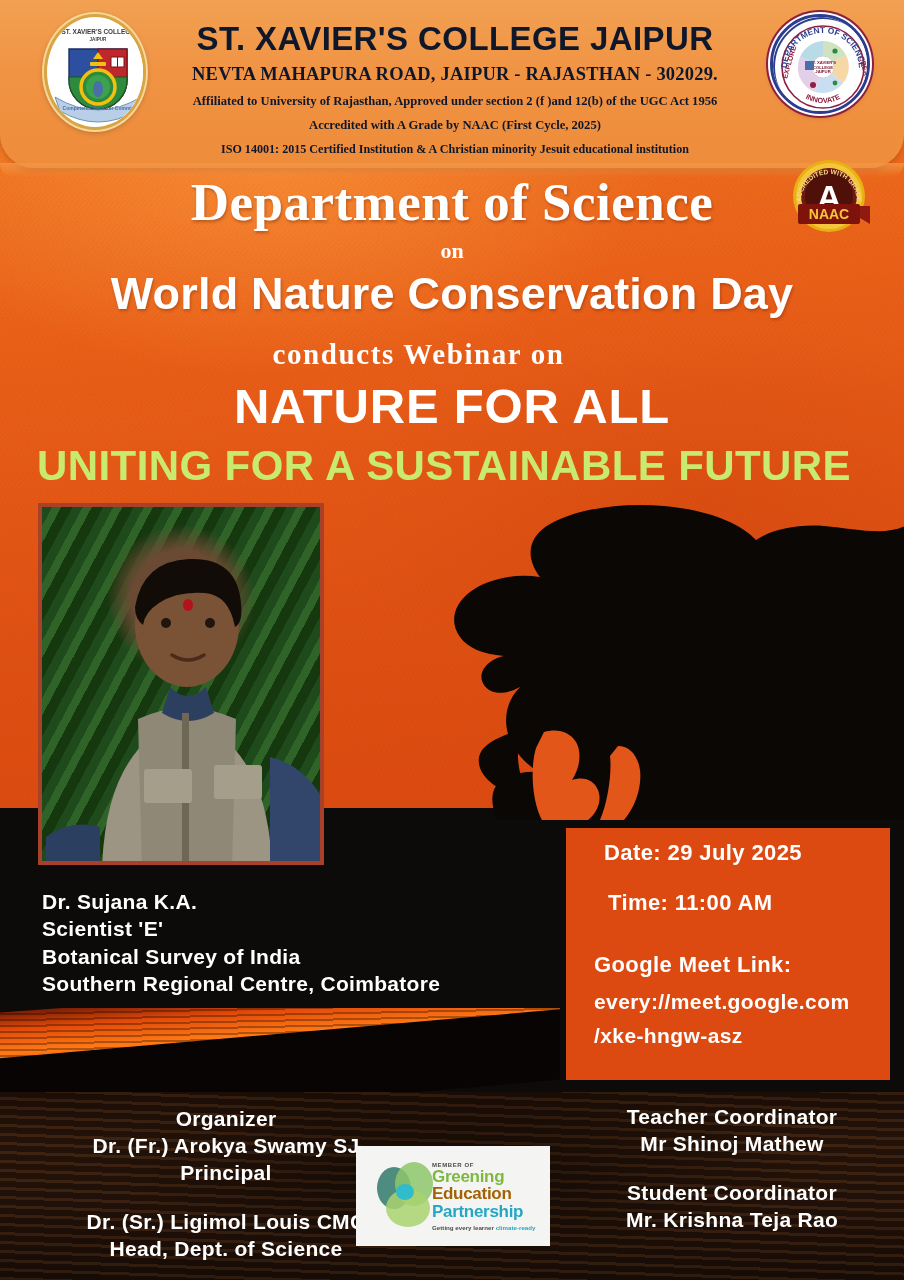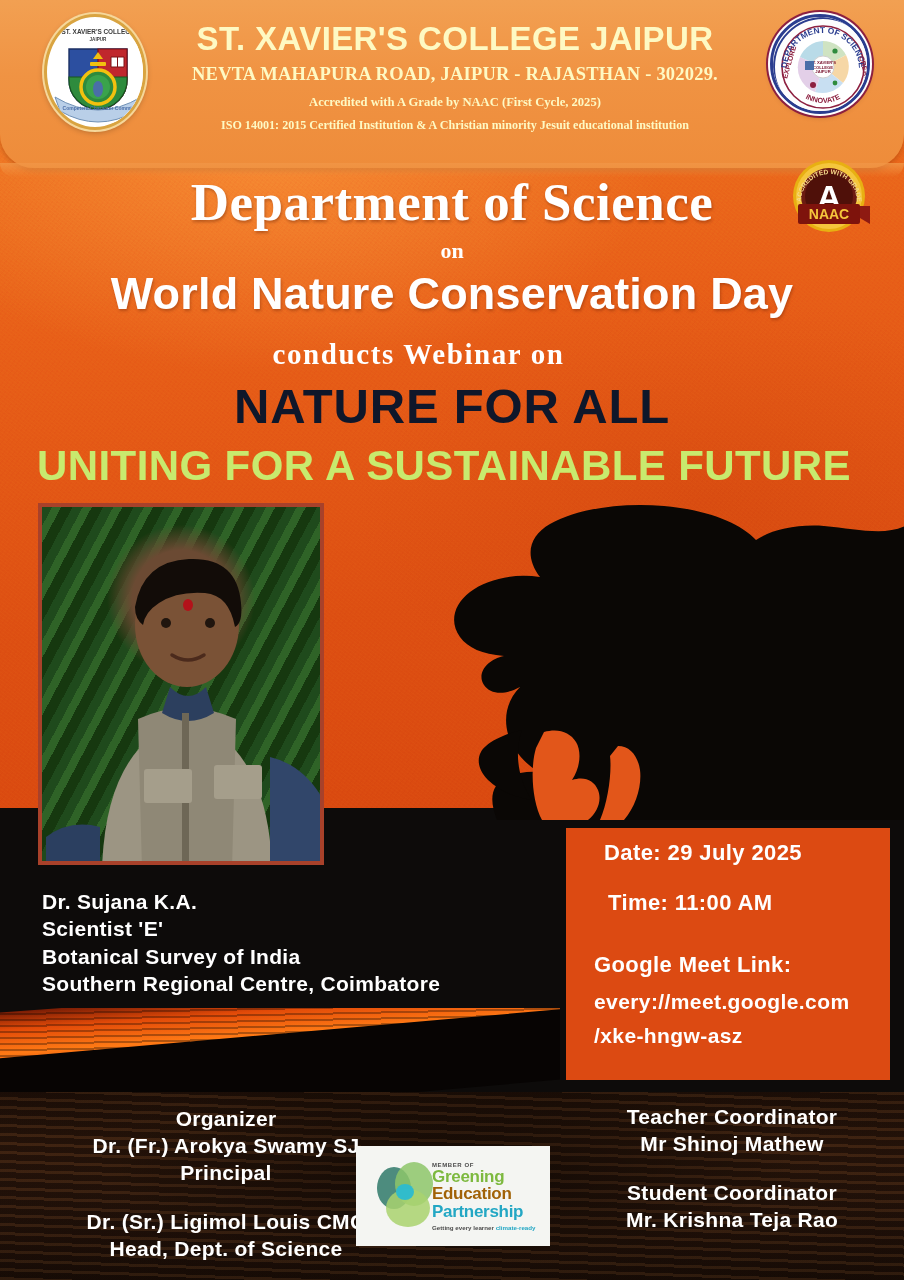--- a/index.html
+++ b/index.html
@@ -40,21 +40,21 @@
     border-bottom-left-radius:34px; border-bottom-right-radius:34px;
     box-shadow:0 2px 5px rgba(120,45,0,.35);
   }
   .header-band::after{
     content:""; position:absolute; left:0; right:0; bottom:-9px; height:14px;
     background:linear-gradient(180deg, rgba(241,150,70,.85), rgba(241,150,70,0));
     border-bottom-left-radius:34px; border-bottom-right-radius:34px;
   }
 
   
-  .hdr-text{ position:absolute; left:150px; top:22px; width:610px; text-align:center; color:#fef9c3; }
+  .hdr-text{ position:absolute; left:150px; top:22px; width:610px; text-align:center; color:#0f172a; }
   .hdr-title{
     font-family:"Liberation Sans", sans-serif;
     font-weight:bold; font-size:33px; letter-spacing:.4px; line-height:1.05;
   }
   .hdr-addr{
     font-family:"Liberation Serif", serif;
     font-weight:bold; font-size:18.5px; letter-spacing:.2px; margin-top:7px;
   }
   .hdr-sm{
     font-family:"Liberation Serif", serif;
@@ -103,21 +103,21 @@
     text-shadow:1px 2px 3px rgba(80,20,0,.30);
   }
   .conducts{
     position:absolute; left:0; top:338px; width:837px; text-align:center;
     font-family:"Liberation Serif", serif; font-weight:bold;
     font-size:29px; color:#ffffff; letter-spacing:1.6px;
   }
   .nfa{
     position:absolute; left:0; top:378px; width:904px; text-align:center;
     font-family:"Liberation Sans", sans-serif; font-weight:bold;
-    font-size:49px; color:#0f172a; letter-spacing:.8px;
+    font-size:49px; color:#ffffff; letter-spacing:.8px;
   }
   .uniting{
     position:absolute; left:0; top:442px; width:888px; text-align:center;
     font-family:"Liberation Sans", sans-serif; font-weight:bold;
     font-size:42px; color:#C8EA6E; letter-spacing:.4px;
   }
 
   
   .elephant{ position:absolute; left:372px; top:480px; width:540px; height:340px; }
 
@@ -316,20 +316,21 @@
       </text>
       <path d="M6,50 h82 v18 l-10,-6 l-10,6 v-18 z" fill="#8E1A12"></path>
       <rect x="16" y="48" width="62" height="20" rx="2" fill="#7E130C"></rect>
       <text x="47" y="63" font-size="14" font-weight="bold" fill="#F5C63C" text-anchor="middle" font-family="Liberation Sans, sans-serif">NAAC</text>
     </g>
   </svg>
 
   <div class="hdr-text">
     <div class="hdr-title">ST. XAVIER'S COLLEGE JAIPUR</div>
     <div class="hdr-addr">NEVTA MAHAPURA ROAD, JAIPUR - RAJASTHAN - 302029.</div>
+    <div class="hdr-sm">Affiliated to University of Rajasthan,  Approved under section 2 (f )and 12(b) of the UGC Act 1956</div>
     <div class="hdr-sm hdr-sm2">Accredited with A Grade by NAAC  (First Cycle, 2025)</div>
     <div class="hdr-sm hdr-sm3">ISO 14001: 2015 Certified Institution &amp; A Christian minority Jesuit educational institution</div>
   </div>
 
   <div class="dept">Department of Science</div>
   <div class="on1">on</div>
   <div class="wncd">World Nature Conservation Day</div>
   <div class="conducts">conducts Webinar on</div>
   <div class="nfa">NATURE FOR ALL</div>
   <div class="uniting">UNITING FOR  A SUSTAINABLE FUTURE</div>

